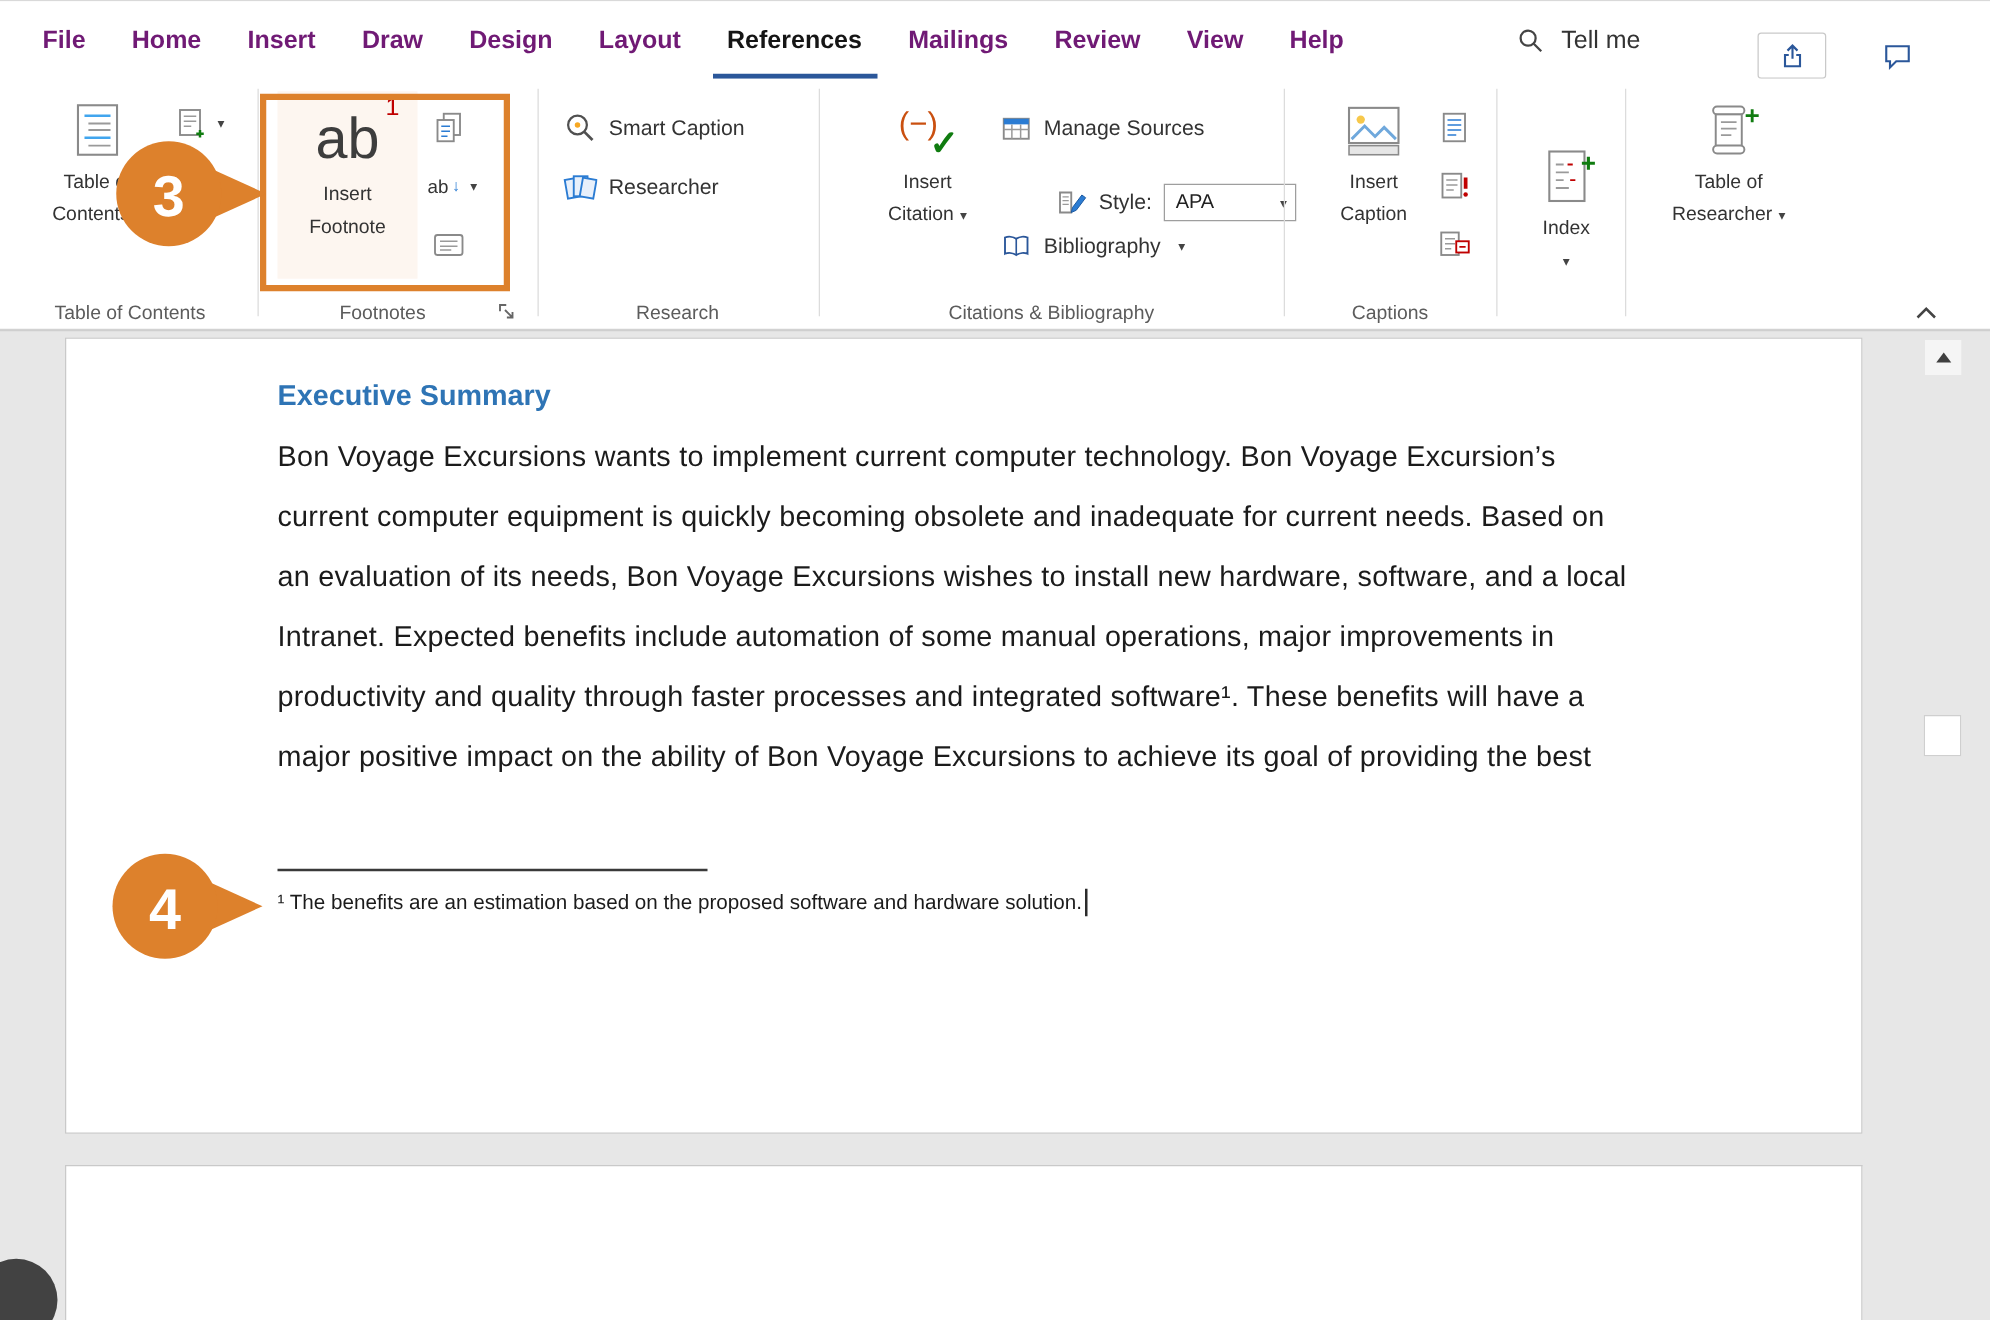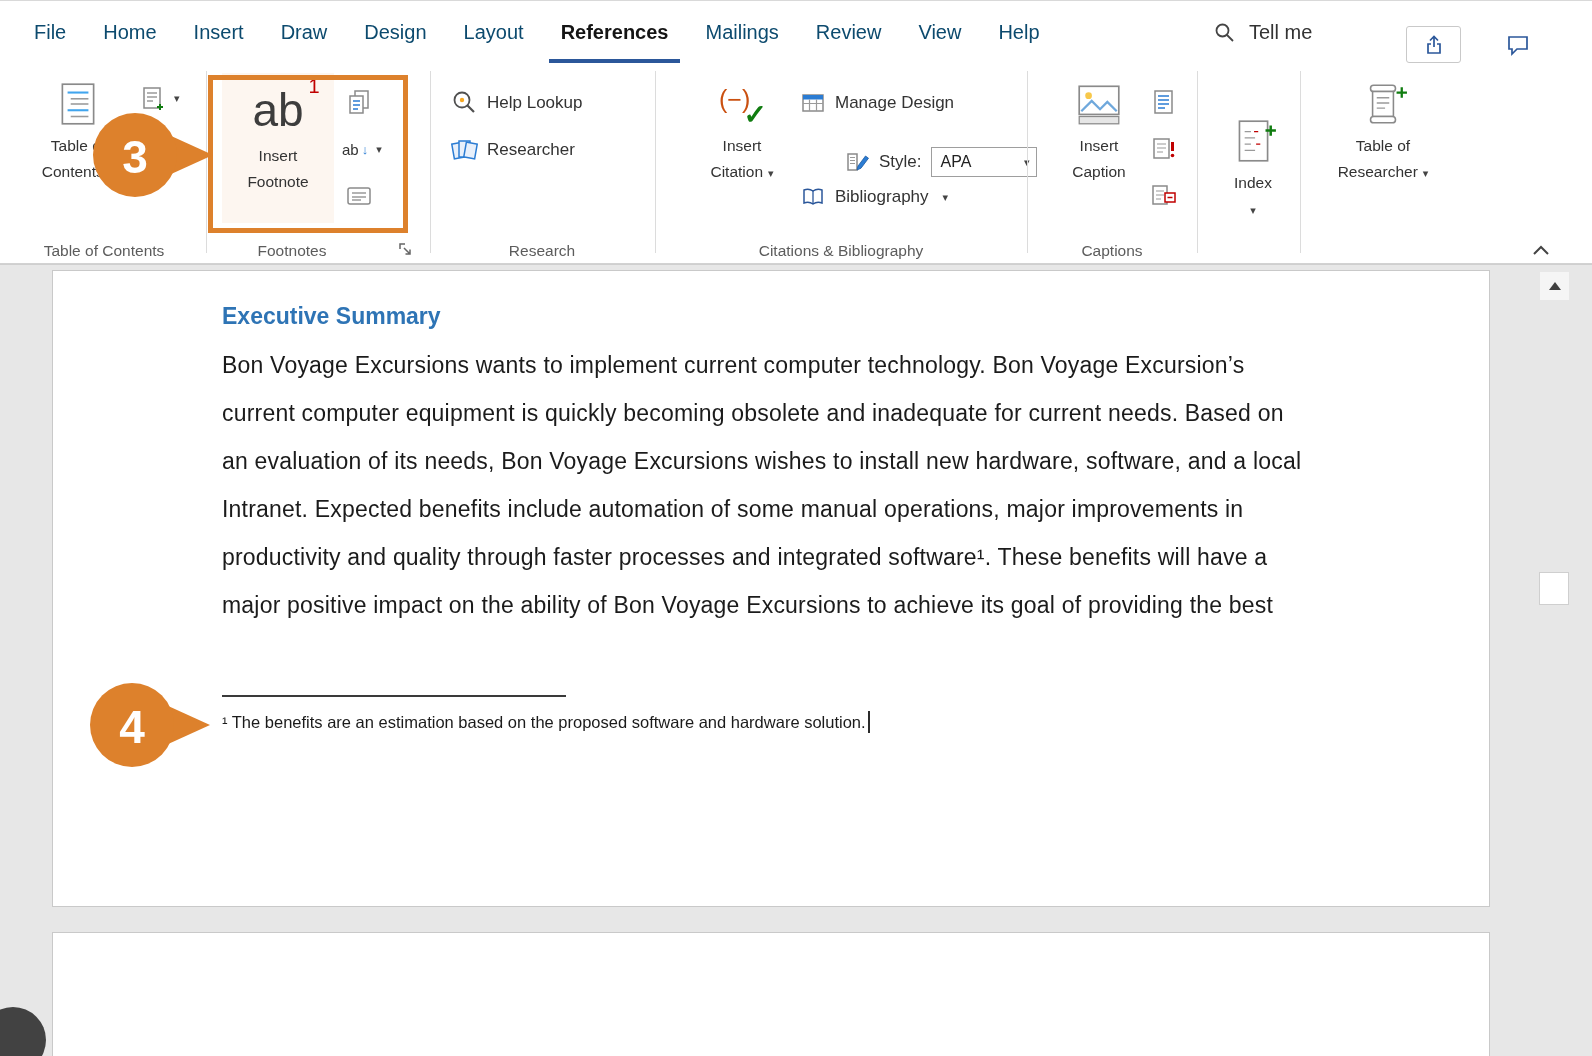--- a/index.html
+++ b/index.html
@@ -3,21 +3,21 @@
 <meta charset="utf-8">
 <style>
   *{margin:0;padding:0;box-sizing:border-box;}
   html,body{width:1592px;height:1056px;}
   body{font-family:"Liberation Sans",sans-serif;background:#fff;}
   .app{position:relative;width:1592px;height:1056px;background:#fff;overflow:hidden;border-top:1px solid #d9d9d9;}
 
   
   .tabbar{position:absolute;top:0;left:0;width:100%;height:62px;background:#fff;}
   .tabs{position:absolute;left:22px;top:0;height:62px;display:flex;align-items:center;gap:13px;}
-  .tab{font-size:20px;color:#0c4a6e;padding:0 12px;height:62px;line-height:62px;white-space:nowrap;cursor:pointer;}
+  .tab{font-size:20px;color:#701a75;padding:0 12px;height:62px;line-height:62px;white-space:nowrap;cursor:pointer;font-weight:bold;}
   .tab.active{color:#151515;font-weight:700;box-shadow:inset 0 -4px 0 #2B579A;}
   .tellme{position:absolute;left:1213px;top:0;height:62px;display:flex;align-items:center;gap:14px;font-size:20px;color:#333;cursor:pointer;}
   .share-btn{position:absolute;left:1406px;top:25px;width:55px;height:37px;border:1px solid #c9c9c9;border-radius:3px;display:flex;align-items:center;justify-content:center;cursor:pointer;background:#fff;}
   .comment-btn{position:absolute;left:1499px;top:29px;width:38px;height:30px;display:flex;align-items:center;justify-content:center;cursor:pointer;}
 
   
   .ribbon{position:absolute;top:62px;left:0;width:100%;height:201px;background:#fff;border-bottom:1px solid #d2d2d2;}
   .vdiv{position:absolute;top:8px;width:1px;height:182px;background:#dcdcdc;}
   .grouplabel{position:absolute;top:179px;font-size:15.5px;color:#5c5c5c;transform:translateX(-50%);white-space:nowrap;}
   .bigbtn{position:absolute;top:10px;height:150px;display:flex;flex-direction:column;align-items:center;cursor:pointer;}
@@ -168,38 +168,38 @@
       <span class="caret"></span>
     </div>
     <div class="smallbtn" style="left:344px;top:116px;">
       <span class="icon">
         <svg width="30" height="30" viewBox="0 0 30 30">
             <rect x="4" y="7" width="22" height="16" rx="2" fill="#fff" stroke="#8a8a8a" stroke-width="1.5"></rect>
             <path d="M8 12 h14 M8 16 h14 M8 19 h9" stroke="#9a9a9a" stroke-width="1.3"></path>
           </svg>
       </span>
     </div>
-    <div class="grouplabel" style="left:292px;">Footnotes</div>
+    <div class="grouplabel" style="left:306px;">Footnotes</div>
     <div class="launcher">
       <svg width="18" height="18" viewBox="0 0 18 18">
           <path d="M4 9 V4 h5" fill="none" stroke="#666" stroke-width="1.5"></path>
           <path d="M8 8 l6 6 M14 9.5 V14 h-4.5" fill="none" stroke="#666" stroke-width="1.5"></path>
         </svg>
     </div>
     <div class="vdiv" style="left:430px;"></div>
 
     <div class="rowbtn" style="left:450px;top:22px;">
       <span class="icon">
         <svg width="28" height="28" viewBox="0 0 28 28">
             <circle cx="12" cy="11" r="7.5" fill="#fff" stroke="#505050" stroke-width="1.8"></circle>
             <line x1="17.5" y1="16.5" x2="24" y2="23" stroke="#505050" stroke-width="2.2"></line>
             <circle cx="12" cy="11" r="2.2" fill="#F7A823"></circle>
           </svg>
       </span>
-      <span>Help Lookup</span>
+      <span>Smart Caption</span>
     </div>
     <div class="rowbtn" style="left:450px;top:69px;">
       <span class="icon">
         <svg width="28" height="28" viewBox="0 0 28 28">
             <g fill="#E8F0FB" stroke="#2B7CD3" stroke-width="1.5">
               <rect x="3" y="7" width="11" height="15" transform="rotate(-10 8.5 14.5)"></rect>
               <rect x="9" y="5" width="11" height="16"></rect>
               <rect x="15" y="7" width="11" height="15" transform="rotate(10 20.5 14.5)"></rect>
             </g>
           </svg>
@@ -217,21 +217,21 @@
       </div>
     </div>
     <div class="rowbtn" style="left:800px;top:22px;">
       <span class="icon">
         <svg width="26" height="26" viewBox="0 0 26 26">
             <rect x="3" y="5" width="20" height="16" fill="#fff" stroke="#8a8a8a" stroke-width="1.5"></rect>
             <rect x="3" y="5" width="20" height="4.5" fill="#2B7CD3"></rect>
             <path d="M3 13.5 h20 M9.5 9.5 v11.5 M16.5 9.5 v11.5" stroke="#9a9a9a" stroke-width="1.2" fill="none"></path>
           </svg>
       </span>
-      <span>Manage Design</span>
+      <span>Manage Sources</span>
     </div>
     <div class="rowbtn" style="left:844px;top:69px;margin-top:12px;">
       <span class="icon">
         <svg width="26" height="26" viewBox="0 0 26 26">
             <path d="M4 5 h9 v16 h-9 z" fill="#fff" stroke="#8a8a8a" stroke-width="1.5"></path>
             <path d="M6 8.5 h5 M6 11.5 h5 M6 14.5 h5" stroke="#9a9a9a" stroke-width="1.1"></path>
             <path d="M14 17 l7.5 -10 l3 2.2 l-7.5 10 l-4 1.8 z" fill="#2B7CD3" stroke="#1E5AA0" stroke-width="0.8"></path>
           </svg>
       </span>
       <span>Style:</span>

